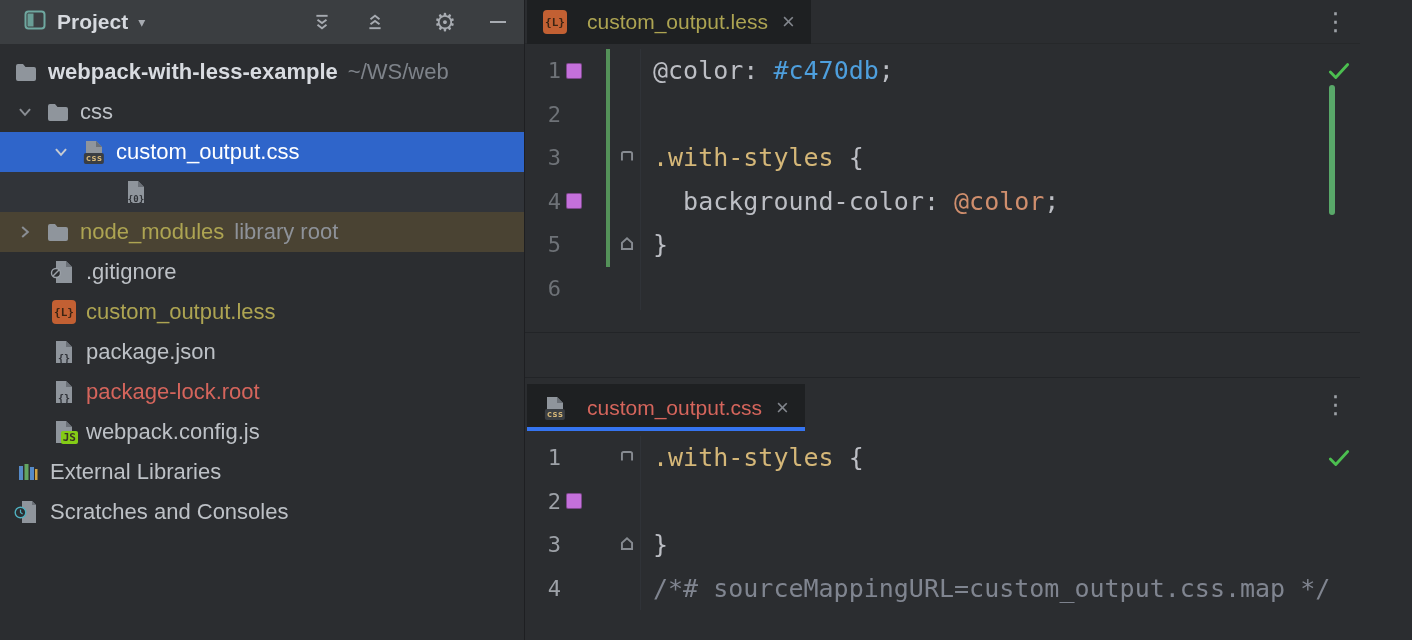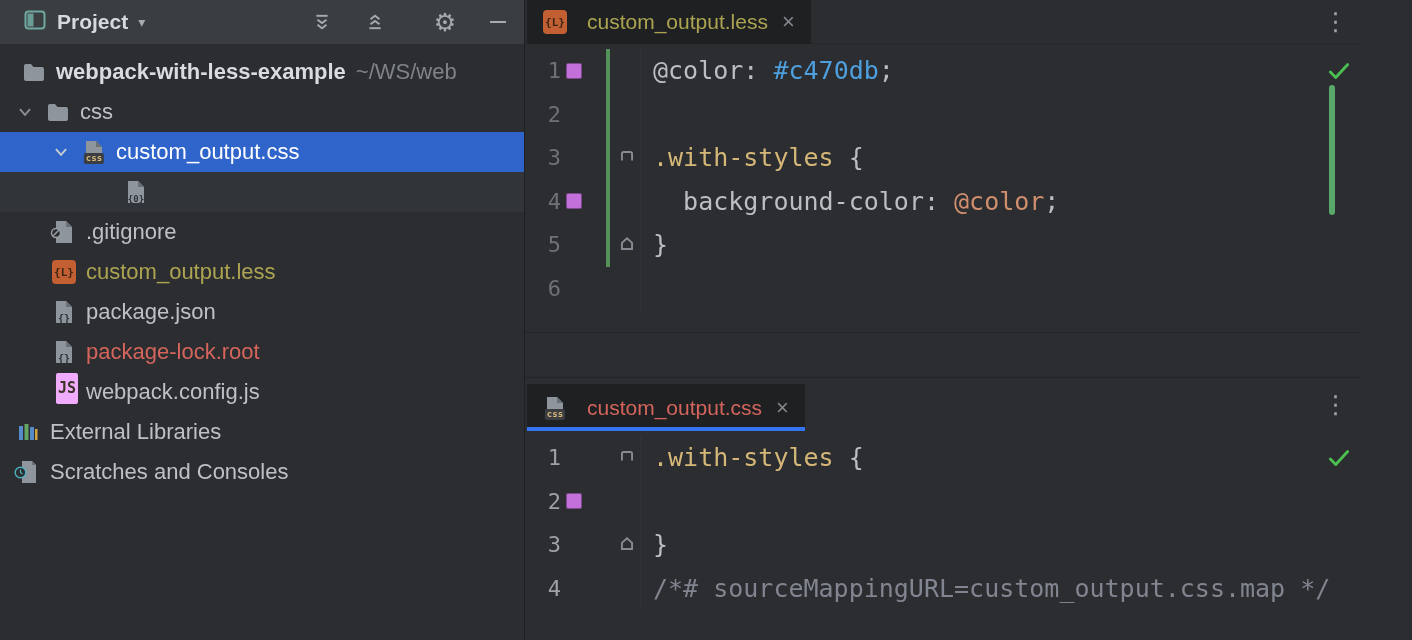--- a/index.html
+++ b/index.html
@@ -28,42 +28,42 @@
   .hicon.hide{margin-left:27px}
   .hide-bar{width:16px;height:2px;background:#A7ABB1}
 
   .tree{flex:1;padding-top:8px;overflow:hidden}
   .trow{height:40px;display:flex;align-items:center;font-size:22px;color:#BDC1C6;
     white-space:nowrap;overflow:hidden}
   .chev{width:30px;flex:none;display:flex;align-items:center}
   .ticon{width:24px;height:24px;flex:none;margin-right:10px;display:flex;align-items:center;
     justify-content:center;position:relative}
   .tsuffix{margin-left:10px;color:#7E838A}
-  .r-root{padding-left:22px}
+  .r-root{padding-left:14px}
   .r-root .tlabel{font-weight:bold;color:#D8DBE0}
   .r-l1c{padding-left:16px}
   .r-l1f{padding-left:52px}
   .r-l2c{padding-left:52px}
   .r-l3{padding-left:124px}
   .r-l0{padding-left:16px}
   .sel{background:var(--selection)}
   .sel .tlabel{color:#FFFFFF}
   .hl{background:#313439}
   .nm{background:#4A4333}
   .nm .tsuffix{color:#8E9299}
   .c-red{color:var(--red)}
   .c-olive{color:var(--olive)}
 
   .badge{position:absolute;bottom:0;left:50%;transform:translateX(-50%);font-size:10px;
     font-weight:bold;font-family:"DejaVu Sans Mono",monospace;color:#2F3237;line-height:1}
   .badge.cssb{background:#3A3E43;color:var(--gold);padding:1px 2px;border-radius:2px;font-size:9px}
   .badge.mapb{font-size:9px}
   .badge.mdb{background:#3C8F87;color:#fff;padding:1px 2px;border-radius:2px;bottom:2px;font-size:9px}
-  .badge.jsb{background:#f0abfc;color:#3A3325;padding:8px 2px;border-radius:2px;left:auto;
-    right:-2px;transform:none;font-size:15px}
+  .badge.jsb{background:#84cc16;color:#3A3325;padding:1px 2px;border-radius:2px;left:auto;
+    right:-2px;transform:none;font-size:11px}
   .ovl{position:absolute;left:-2px;bottom:-1px}
   .less-sq{background:#C26033;border-radius:4px}
   .lessg{font-family:"DejaVu Sans Mono",monospace;font-size:11px;font-weight:bold;color:#3B2413}
 
   
   .editors{flex:1;display:flex;flex-direction:column;min-width:0}
   .pane{position:relative;display:flex;flex-direction:column;background:#2B2D30}
   .pane-top{height:377px;flex:none}
   .pane-bottom{flex:1;border-top:1px solid #222427}
   .tabbar{display:flex;flex:none;position:relative;border-bottom:1px solid #26282A}
@@ -188,20 +188,34 @@
       <div class="trow r-l3 hl">
         <span class="ticon">
           <svg width="20" height="24" viewBox="0 0 20 24">
               <path d="M2 1 h10 l6 6 v16 H2 z" fill="#8F959C"></path>
               <path d="M12 1 l6 6 h-6 z" fill="#6B7077"></path>
             </svg>
           <span class="badge mapb">{0}</span>
         </span>
       </div>
 
+      <div class="trow r-l1c nm">
+        <span class="chev">
+          <svg width="18" height="18" viewBox="0 0 16 16">
+              <path d="M5.5 3.5 L10.5 8 L5.5 12.5" fill="none" stroke="#8A8E94" stroke-width="1.8"></path>
+            </svg>
+        </span>
+        <span class="ticon">
+          <svg width="22" height="20" viewBox="0 0 22 20">
+              <path d="M1 4 a2 2 0 0 1 2-2 h5 l2.5 3 H19 a2 2 0 0 1 2 2 v10 a2 2 0 0 1 -2 2 H3 a2 2 0 0 1 -2-2 z" fill="#8F959C"></path>
+            </svg>
+        </span>
+        <span class="tlabel c-olive">node_modules</span>
+        <span class="tsuffix">library root</span>
+      </div>
 
 
       <div class="trow r-l1f">
         <span class="ticon">
           <svg width="20" height="24" viewBox="0 0 20 24">
               <path d="M2 1 h10 l6 6 v16 H2 z" fill="#8F959C"></path>
               <path d="M12 1 l6 6 h-6 z" fill="#6B7077"></path>
             </svg>
           <span class="ovl">
             <svg width="12" height="12" viewBox="0 0 12 12">

